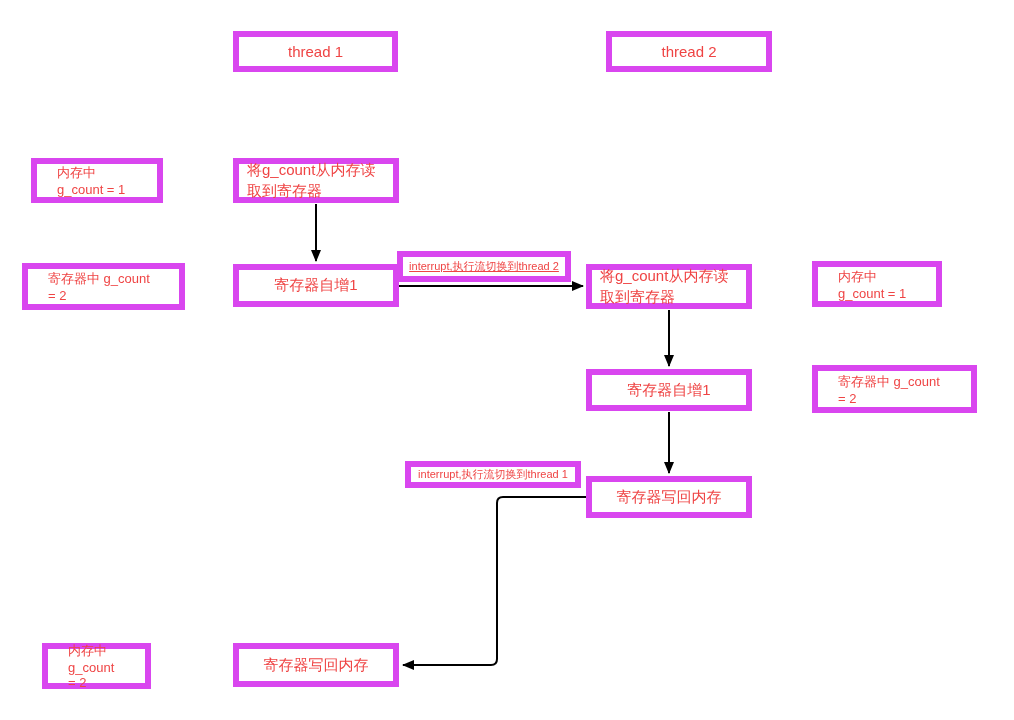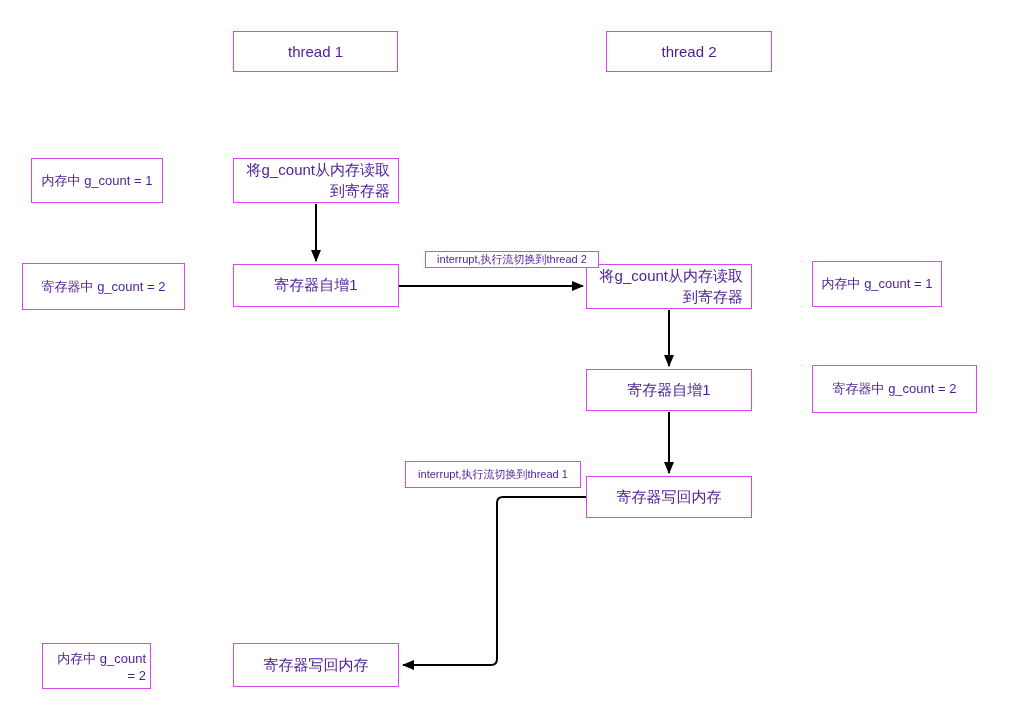--- a/index.html
+++ b/index.html
@@ -12,38 +12,38 @@
     width: 1014px;
     height: 720px;
     background: #ffffff;
     font-family: "Liberation Sans", "DejaVu Sans", sans-serif;
     overflow: hidden;
   }
   .box {
     position: absolute;
     box-sizing: border-box;
     background: #ffffff;
-    border: 1px solid #d946ef;
+    border: 6px solid #d946ef;
     display: flex;
     align-items: center;
     justify-content: center;
-    text-align: right;
-    color: #4c1d95;
+    text-align: left;
+    color: #ef4444;
   }
   .header-box {
     font-size: 15px;
   }
   .process-box {
     font-size: 15px;
     line-height: 1.35;
     padding: 2px 8px;
   }
   .note-box {
     font-size: 13px;
-    padding: 2px 4px;
+    padding: 2px 20px;
   }
   .interrupt-box {
     font-size: 11px;
     padding: 1px 3px;
     white-space: nowrap;
   }
   svg.arrows-layer {
     position: absolute;
     left: 0;
     top: 0;
@@ -85,16 +85,16 @@
   <div class="box process-box" style="left:586px; top:369px; width:166px; height:42px;">寄存器自增1</div>
   <div class="box process-box" style="left:586px; top:476px; width:166px; height:42px;">寄存器写回内存</div>
 
   <div class="box note-box" style="left:31px; top:158px; width:132px; height:45px;">内存中 g_count = 1</div>
   <div class="box note-box" style="left:22px; top:263px; width:163px; height:47px;">寄存器中 g_count = 2</div>
   <div class="box note-box" style="left:42px; top:643px; width:109px; height:46px;">内存中 g_count = 2</div>
 
   <div class="box note-box" style="left:812px; top:261px; width:130px; height:46px;">内存中 g_count = 1</div>
   <div class="box note-box" style="left:812px; top:365px; width:165px; height:48px;">寄存器中 g_count = 2</div>
 
-  <div class="box interrupt-box" style="left:425px; top:251px; width:174px; height:17px;">interrupt,执行流切换到thread 2</div>
+  <div class="box interrupt-box" style="left:397px; top:251px; width:174px; height:31px;text-decoration:underline;">interrupt,执行流切换到thread 2</div>
   <div class="box interrupt-box" style="left:405px; top:461px; width:176px; height:27px;">interrupt,执行流切换到thread 1</div>
 
 </div>
 
 </body></html>

